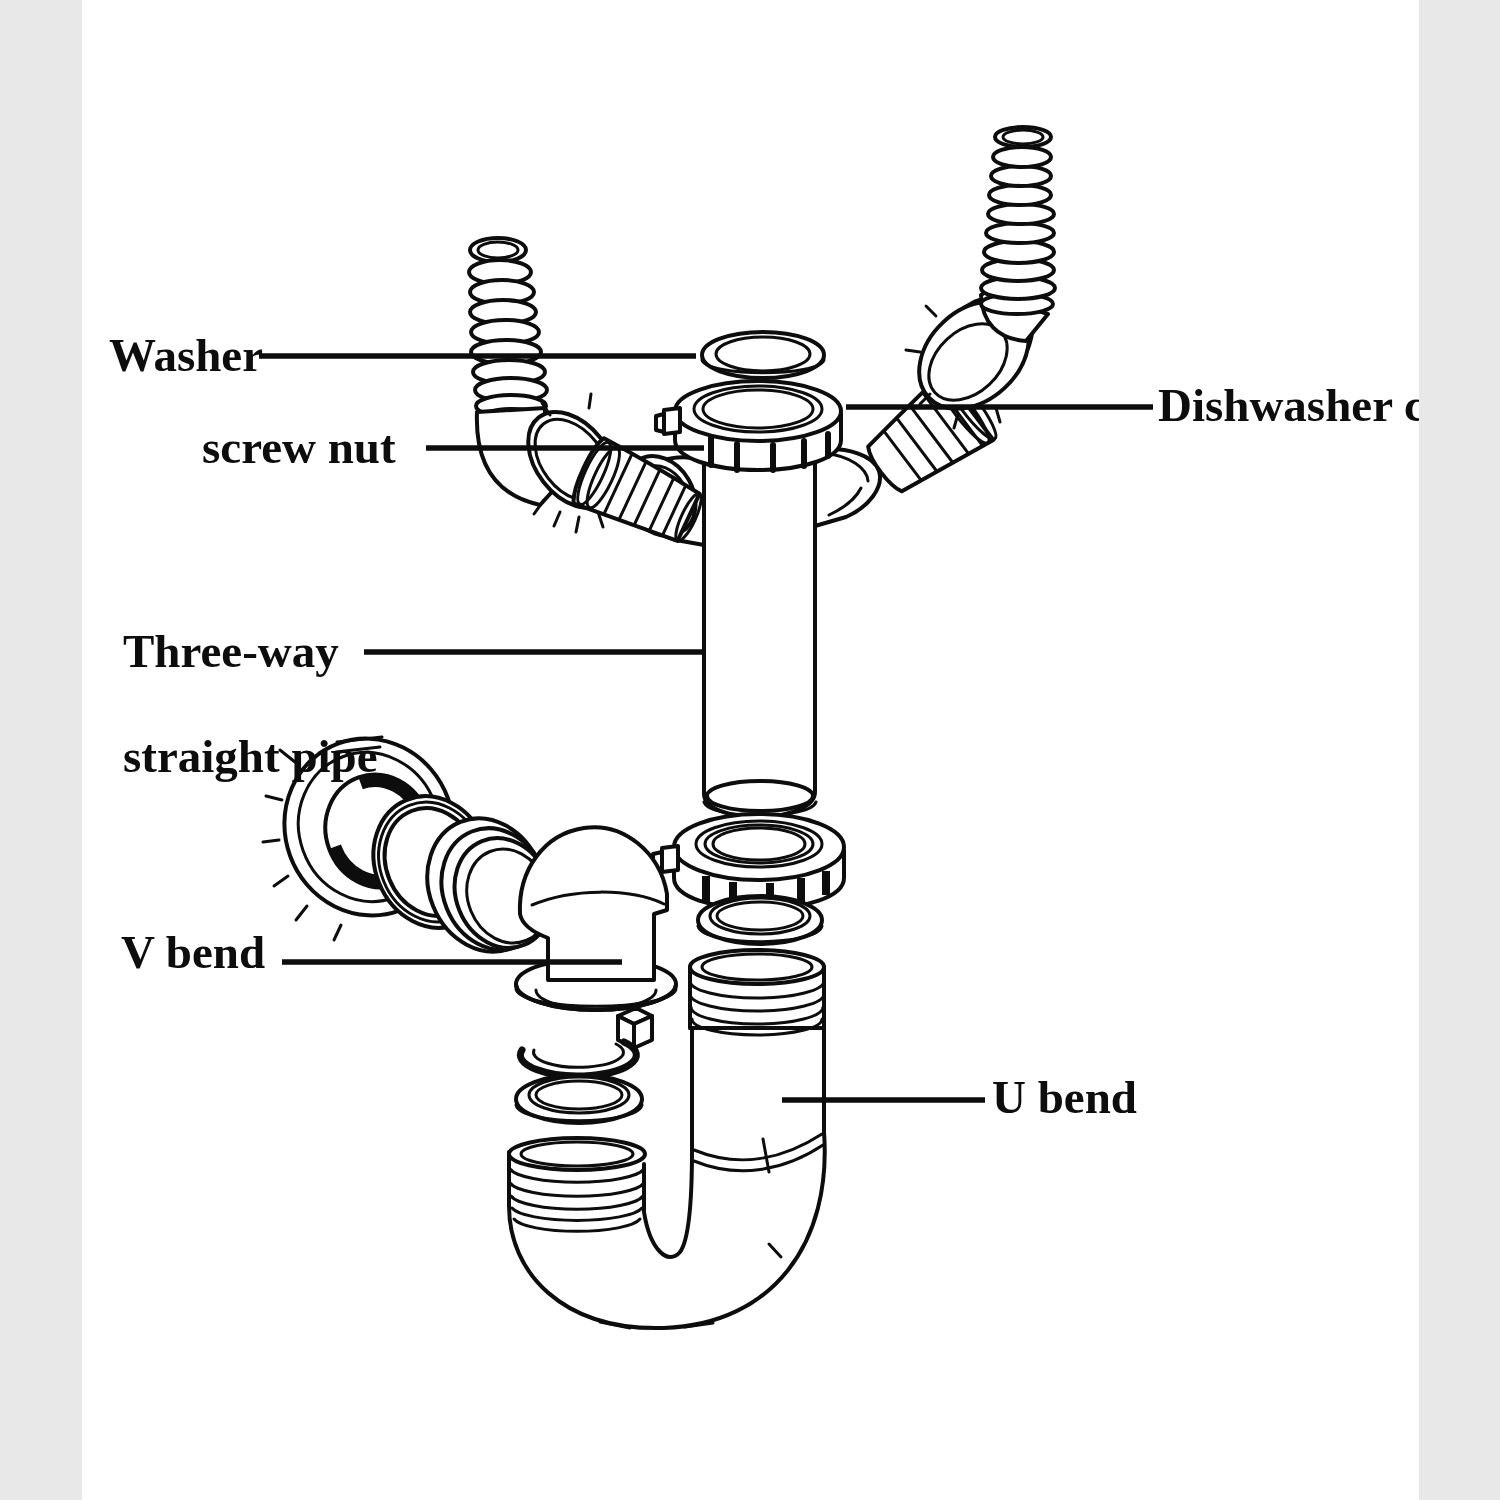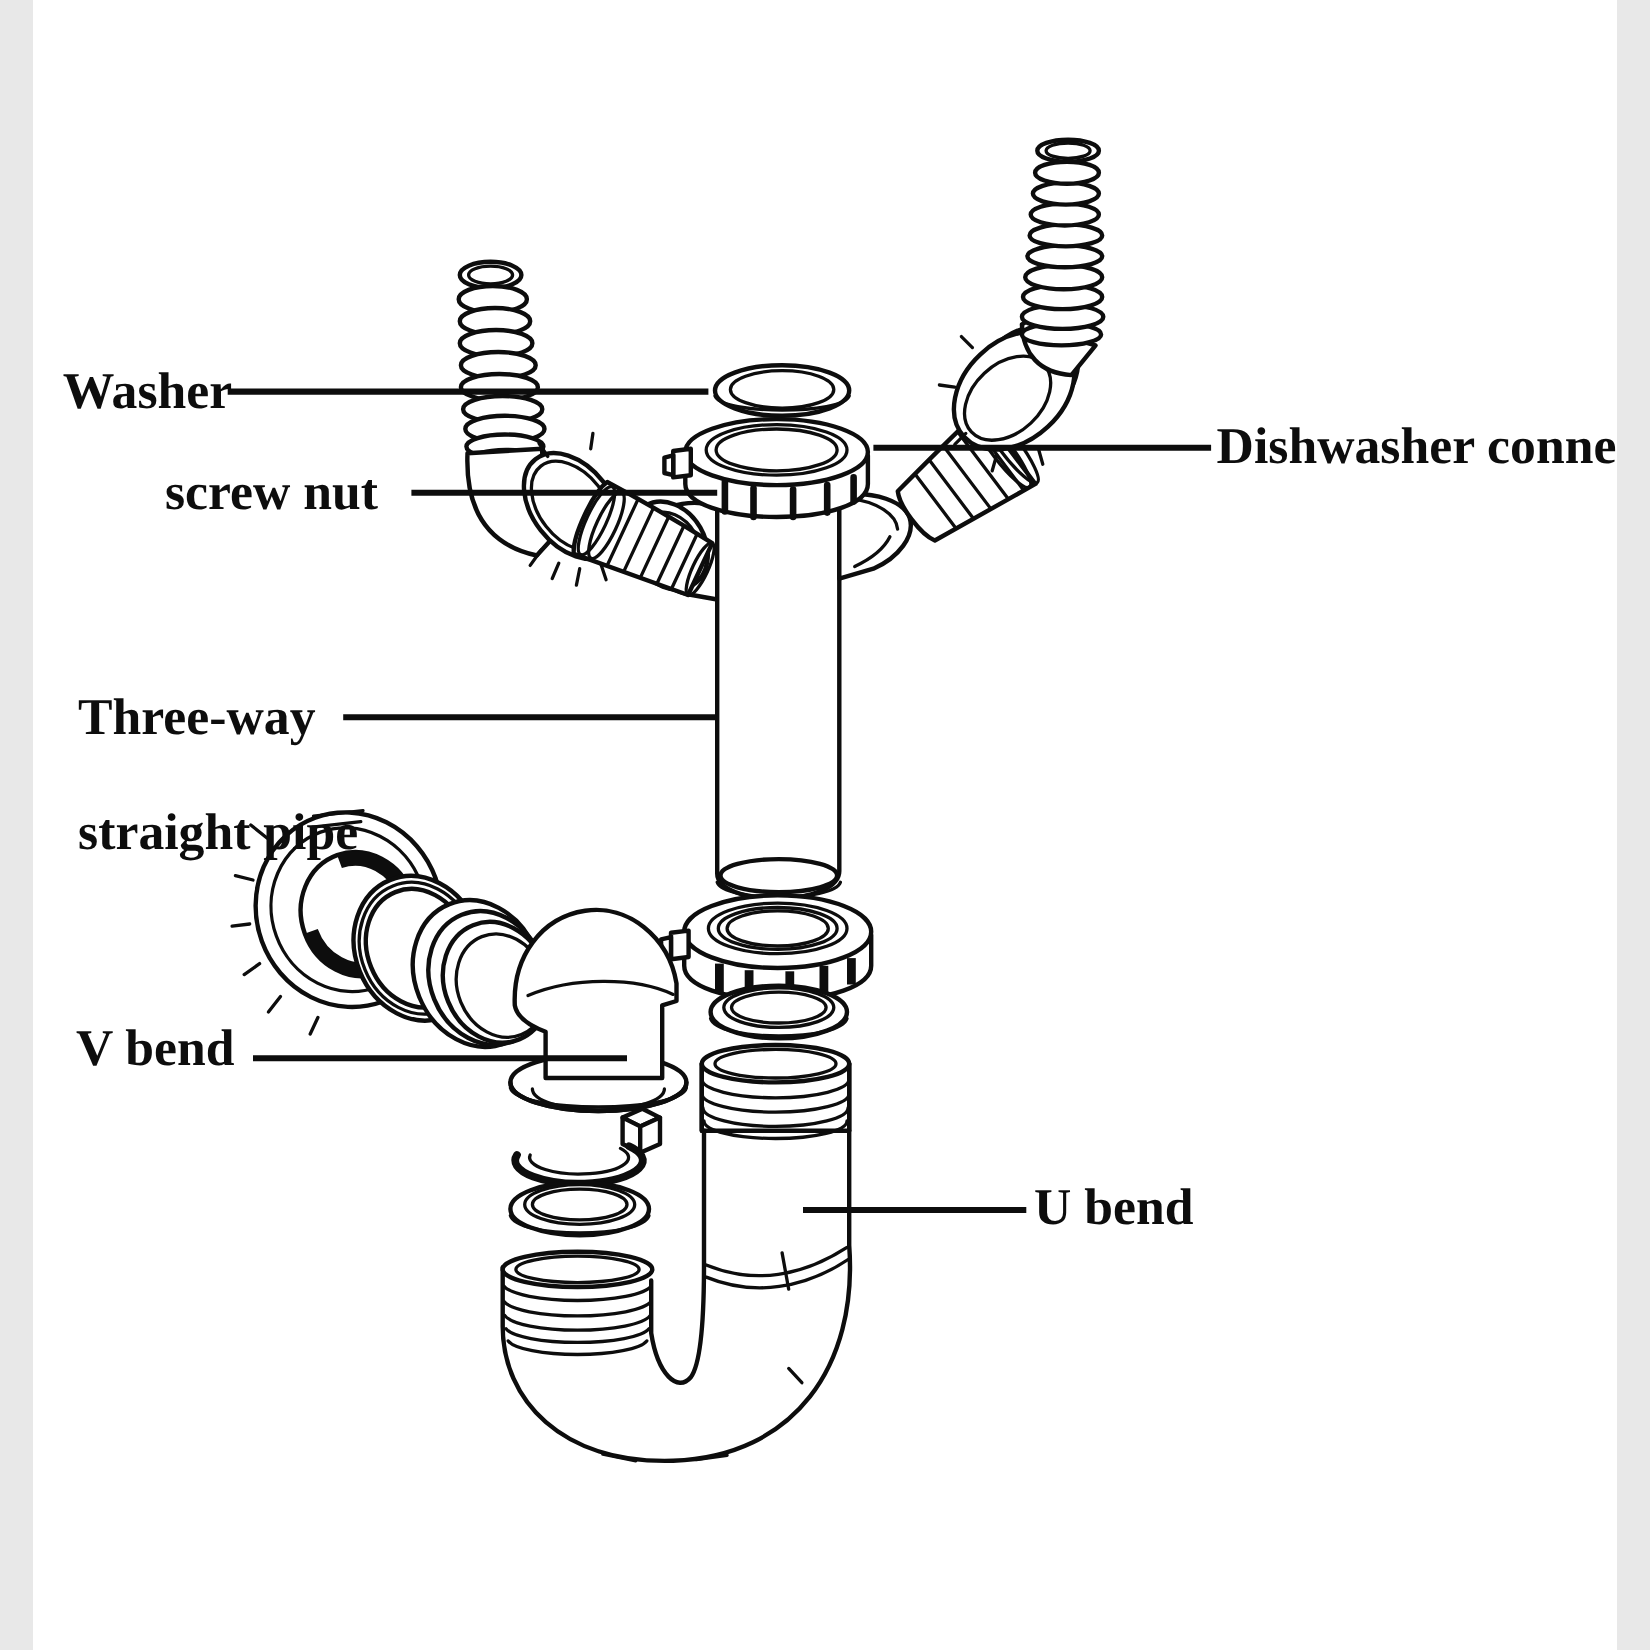--- a/index.html
+++ b/index.html
@@ -1,18 +1,18 @@
 <!DOCTYPE html>
 <html style="--line: #0d0d0d; --bg: #ffffff;"><head>
 <meta charset="utf-8">
 <style>
   :root { --line:#0d0d0d; --bg:#ffffff; }
   html,body { margin:0; padding:0; background:#e8e8e8; }
   #canvas {
-    position:relative; width:1440px; height:1500px;
+    position:relative; width:1337px; height:1500px;
     background:var(--bg); overflow:hidden; margin:0 auto;
     font-family:"Liberation Serif","DejaVu Serif",serif;
   }
   svg { display:block; }
   .ln   { fill:none;  stroke:var(--line); stroke-width:4;   stroke-linecap:round; stroke-linejoin:round; }
   .sld  { fill:#fff;  stroke:var(--line); stroke-width:4;   stroke-linejoin:round; }
   .thin { fill:none;  stroke:var(--line); stroke-width:3;   stroke-linecap:round; }
   .rib  { fill:none;  stroke:var(--line); stroke-width:6;   stroke-linecap:round; }
   .rib8 { fill:none;  stroke:var(--line); stroke-width:8;   stroke-linecap:butt;  }
   .cresc{ fill:none;  stroke:var(--line); stroke-width:13;  stroke-linecap:butt;  }

